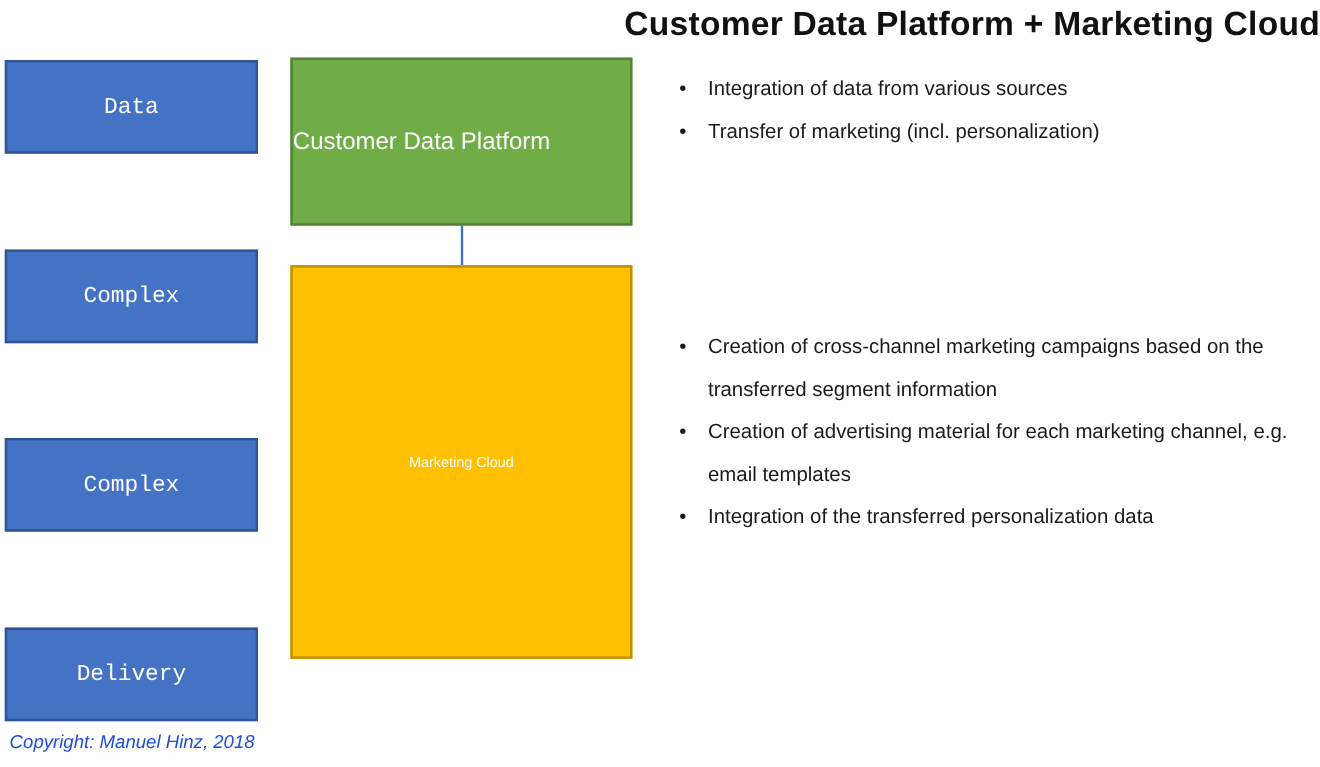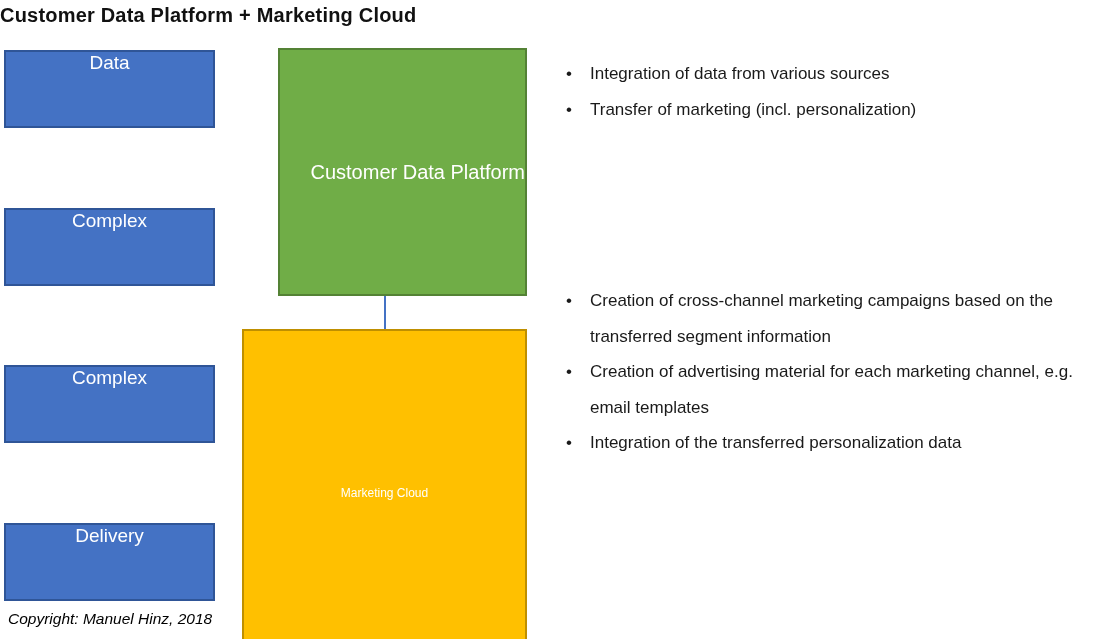--- a/index.html
+++ b/index.html
@@ -11,22 +11,22 @@
     font-family: "Liberation Sans", sans-serif;
     color: #1a1a1a;
     overflow: hidden;
   }
 
   .title {
     position: absolute;
     top: 4px;
     left: 0;
     width: 100%;
-    text-align: left;
-    font-size: 20px;
+    text-align: right;
+    font-size: 28px;
     font-weight: 700;
     color: #111111;
     letter-spacing: 0.2px;
   }
 
   
   .stages {
     position: absolute;
     left: 4px;
     top: 50px;
@@ -35,44 +35,44 @@
     display: flex;
     flex-direction: column;
     justify-content: space-between;
   }
   .stage-box {
     box-sizing: border-box;
     height: 78px;
     background: #4472C4;
     border: 2px solid #2F5597;
     display: flex;
-    align-items: flex-start;
+    align-items: center;
     justify-content: center;
     color: #ffffff;
     font-size: 19px;
+    font-family: Liberation Mono, monospace;
   }
 
   
   .middle {
     position: absolute;
     left: 242px;
     top: 48px;
     width: 285px;
   }
   .cdp-box {
     box-sizing: border-box;
-    height: 248px;
+    height: 140px;
     background: #70AD47;
     border: 2px solid #548235;
     display: flex;
     align-items: center;
-    justify-content: flex-end;
+    justify-content: flex-start;
     color: #ffffff;
     font-size: 20px;
-    margin-left: 36px;
   }
   .connector {
     width: 2px;
     height: 33px;
     margin: 0 auto;
     background: #4472C4;
   }
   .mc-box {
     box-sizing: border-box;
     height: 328px;
@@ -91,40 +91,40 @@
     left: 563px;
     width: 537px;
     margin: 0;
     padding: 0;
     list-style: none;
     font-size: 17px;
     line-height: 35.6px;
     color: #1a1a1a;
   }
   .bullets-top { top: 56px; }
-  .bullets-bottom { top: 271px; margin-top: 12px; }
+  .bullets-bottom { top: 271px; }
   .bullets li {
     position: relative;
     padding-left: 27px;
   }
   .bullets li::before {
     content: "\2022";
     position: absolute;
     left: 3px;
     top: 0;
     font-size: 17px;
   }
 
   .copyright {
     position: absolute;
     left: 8px;
     top: 610px;
     font-size: 15.5px;
     font-style: italic;
-    color: #000000;
+    color: #1d4ed8;
   }
 </style>
 </head>
 <body>
 
 <div class="canvas">
 
   <div class="title">Customer Data Platform + Marketing Cloud</div>
 
   <div class="stages">

